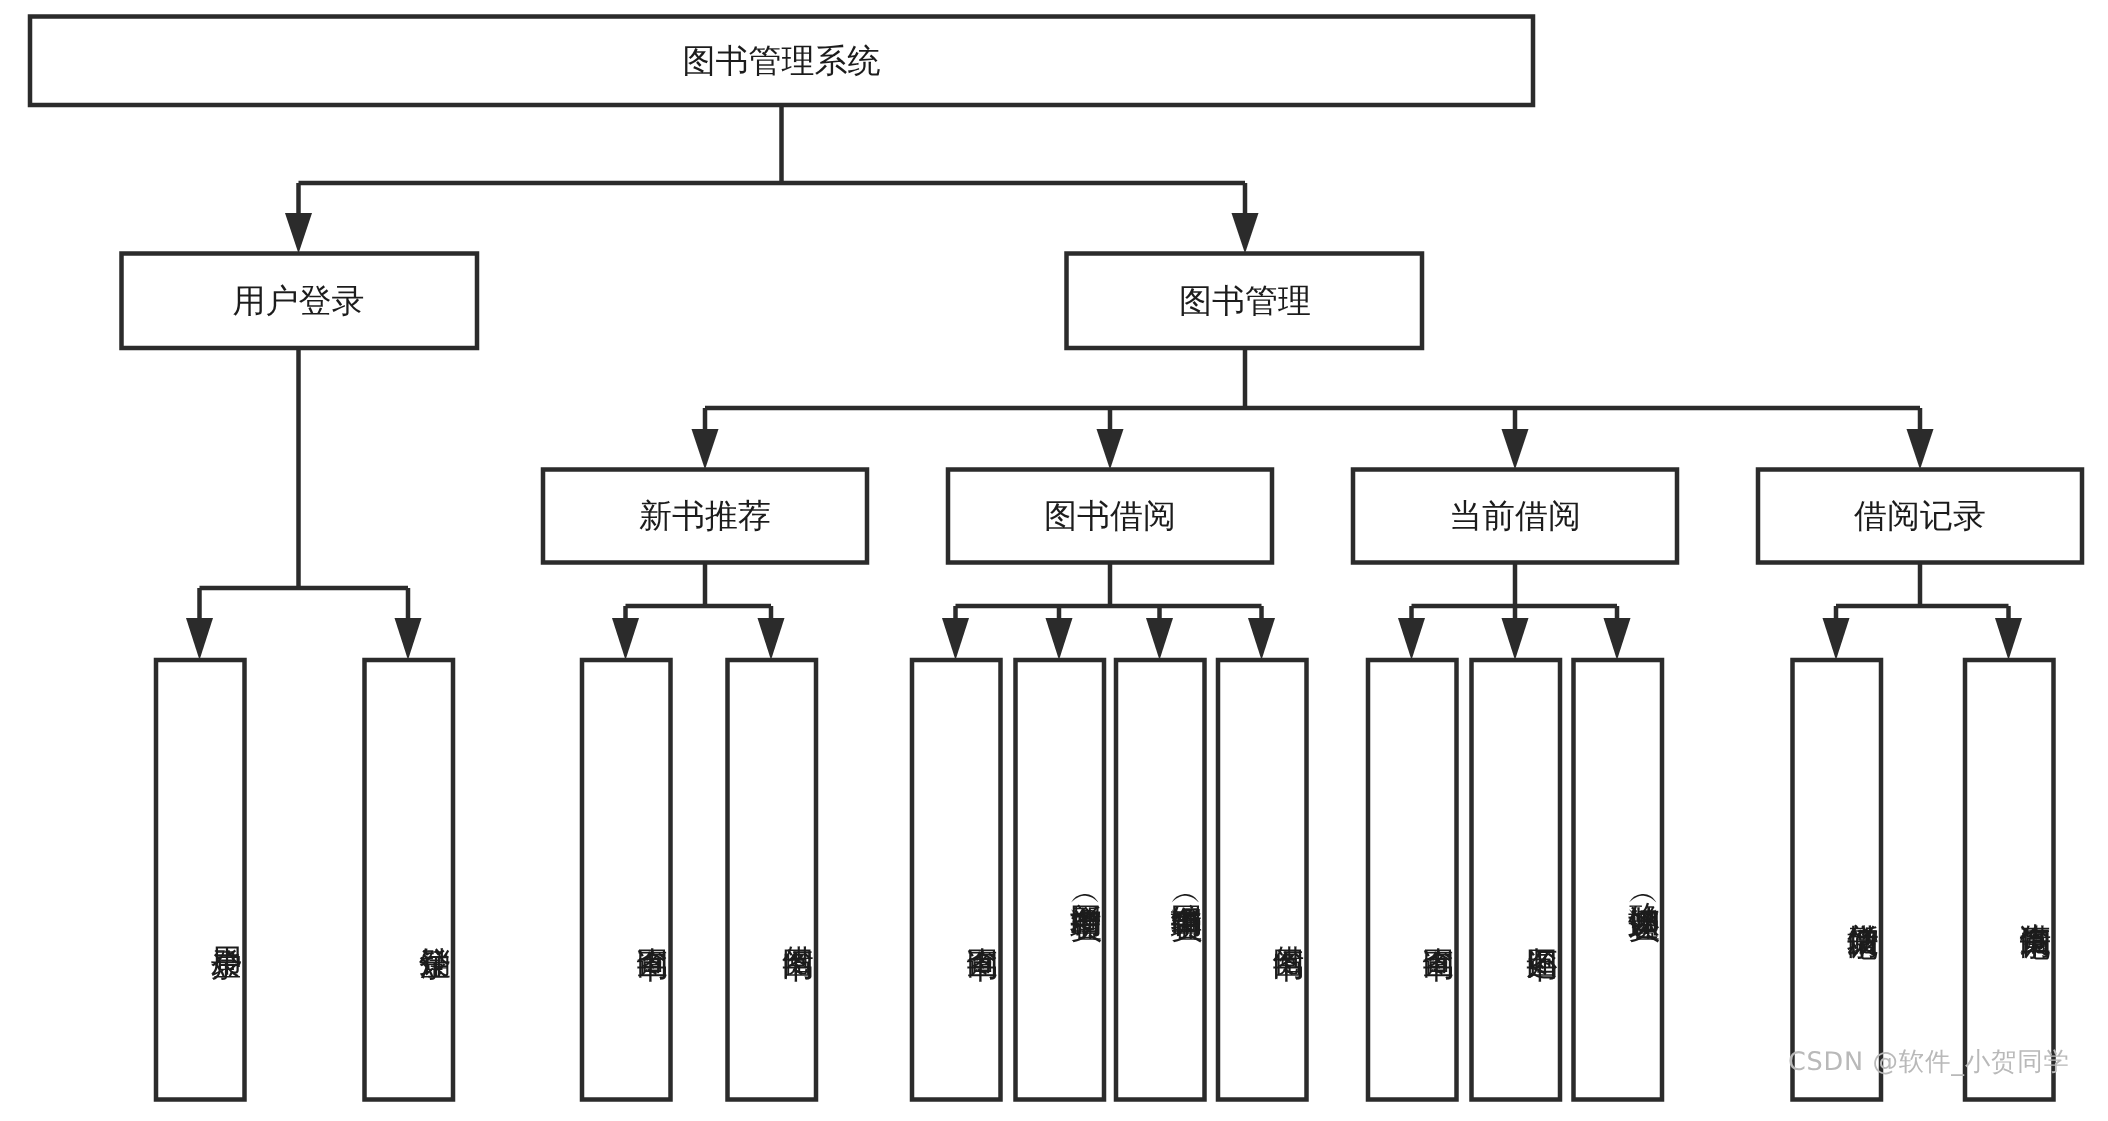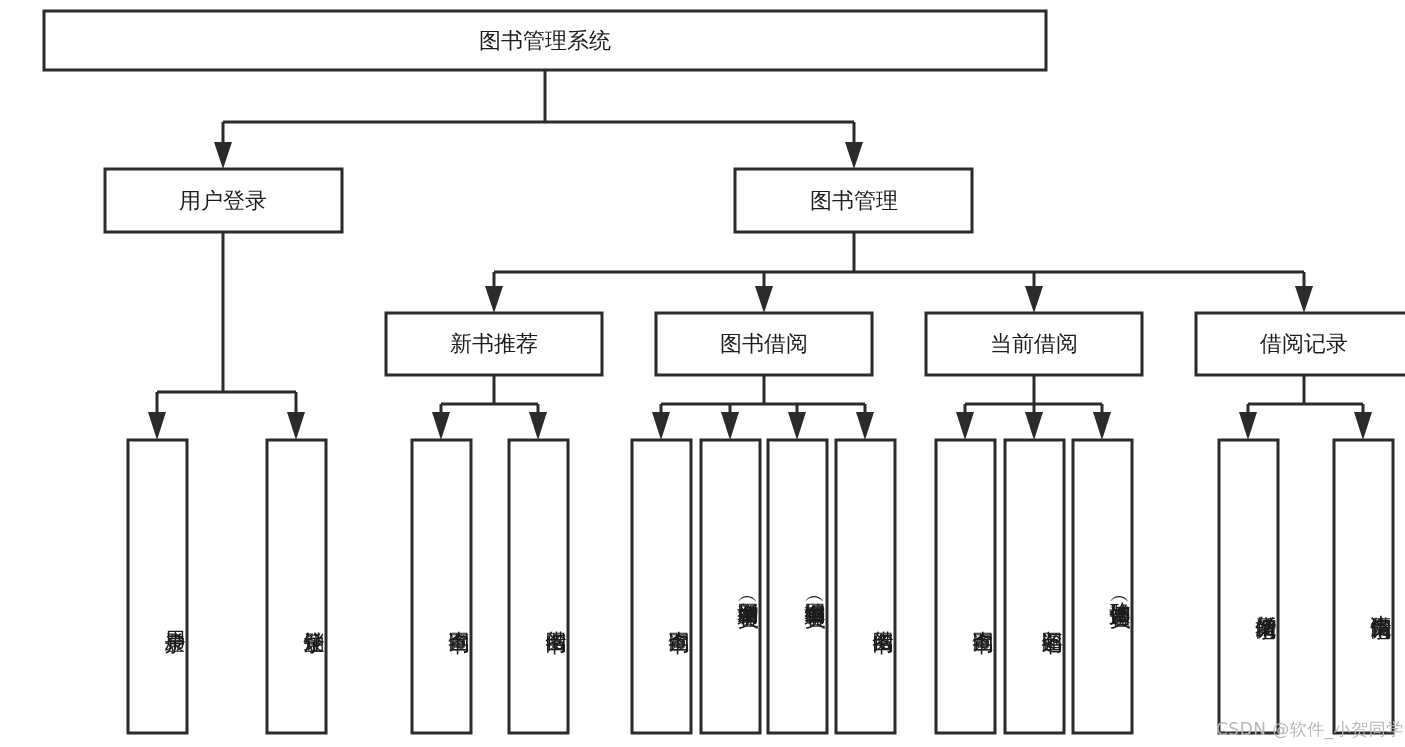--- a/index.html
+++ b/index.html
@@ -12,21 +12,20 @@
     width: 1405px;
     height: 747px;
     font-family: "DejaVu Sans", "Liberation Sans", sans-serif;
     overflow: hidden;
   }
   #diagram-root {
     position: relative;
     width: 1272px;
     height: 747px;
     background: #ffffff;
-    margin-left: 24px;
   }
   svg.flow {
     position: absolute;
     top: 0;
     left: 0;
     width: 1405px;
     height: 747px;
   }
   .node-box {
     fill: #ffffff;
@@ -223,15 +222,15 @@
   <div class="node-label-v" style="left:744px; top:446px; width:59px; height:287px;">编辑图书（管理员）</div>
   <div class="node-label-v" style="left:812px; top:498px; width:59px; height:235px;">借阅图书</div>
 
   <div class="node-label-v" style="left:912px; top:498px; width:59px; height:235px;">查询图书</div>
   <div class="node-label-v" style="left:981px; top:498px; width:59px; height:235px;">归还图书</div>
   <div class="node-label-v" style="left:1049px; top:446px; width:59px; height:287px;">确认归还（管理员）</div>
 
   <div class="node-label-v" style="left:1195px; top:468px; width:59px; height:265px;">新增借阅记录</div>
   <div class="node-label-v" style="left:1310px; top:468px; width:59px; height:265px;">查询借阅记录</div>
 
-  <div class="watermark" style="left:1192px; top:718px;">CSDN @软件_小贺同学</div>
+  <div class="watermark" style="left:1192px; top:696px;">CSDN @软件_小贺同学</div>
 
 </div>
 
 </body></html>

